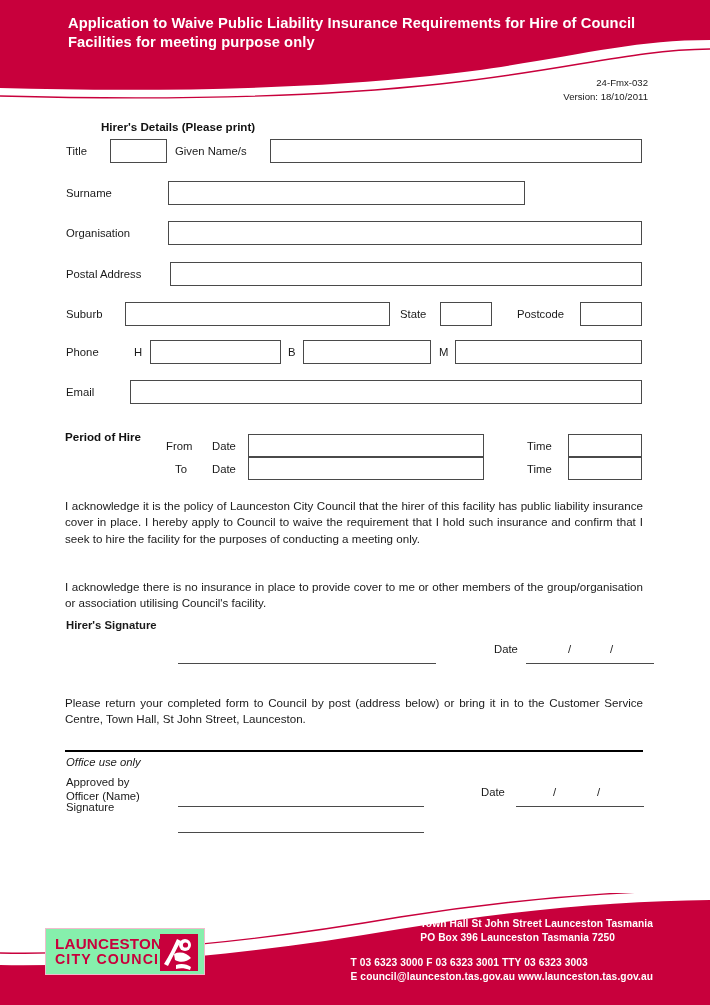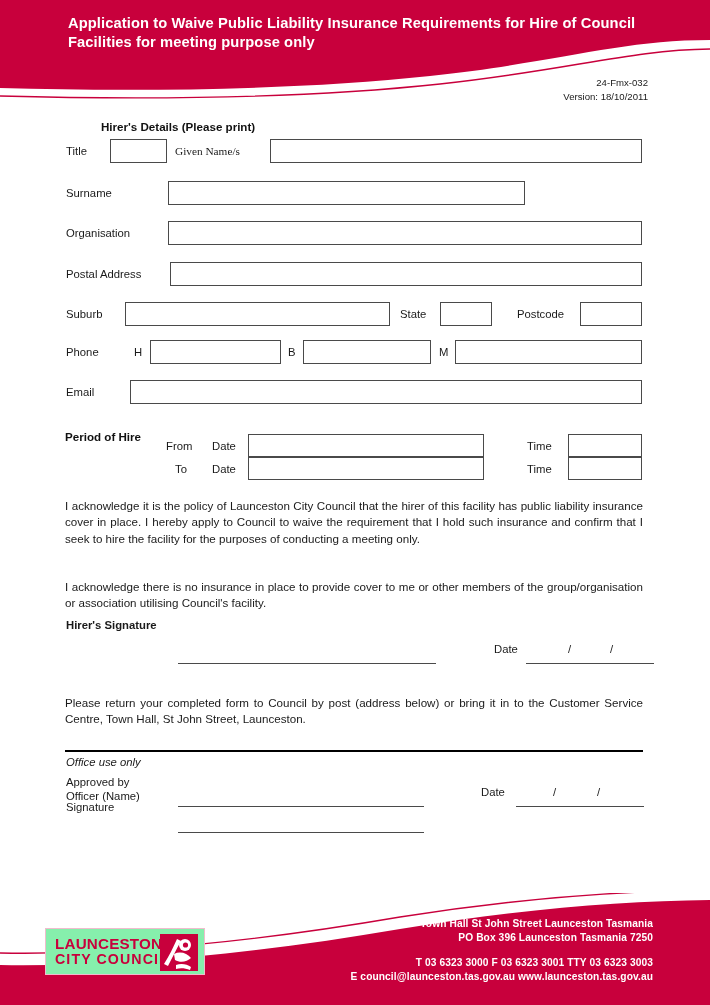--- a/index.html
+++ b/index.html
@@ -99,21 +99,21 @@
   
   .footer-band {
     position: absolute;
     left: 0; top: 893px;
     width: 710px; height: 112px;
   }
   .footer-band svg { display: block; }
   .footer-text {
     position: absolute;
     right: 57px;
-    text-align: right;
+    text-align: left;
     color: #ffffff;
     font-size: 10.2px;
     font-weight: bold;
     line-height: 1.42;
     letter-spacing: 0.1px;
   }
   .footer-addr { top: 917px; }
   .footer-contact { top: 956px; }
 
   .logo {
@@ -159,21 +159,21 @@
     <div>24-Fmx-032</div>
     <div>Version: 18/10/2011</div>
   </div>
 
   <div class="content">
 
     <div class="section-head" style="left:65px; top:8px;padding-left:36px;">Hirer's Details (Please print)</div>
 
     <div class="lbl" style="left:66px; top:33px;">Title</div>
     <div class="box" style="left:110px; top:27px; width:57px; height:24px;"></div>
-    <div class="lbl" style="left:175px; top:33px;font-family:Liberation Serif, serif;">Given Name/s</div>
+    <div class="lbl" style="left:175px; top:33px;">Given Name/s</div>
     <div class="box" style="left:270px; top:27px; width:372px; height:24px;"></div>
 
     <div class="lbl" style="left:66px; top:75px;">Surname</div>
     <div class="box" style="left:168px; top:69px; width:357px; height:24px;"></div>
 
     <div class="lbl" style="left:66px; top:115px;">Organisation</div>
     <div class="box" style="left:168px; top:109px; width:474px; height:24px;"></div>
 
     <div class="lbl" style="left:66px; top:156px;">Postal Address</div>
     <div class="box" style="left:170px; top:150px; width:472px; height:24px;"></div>

